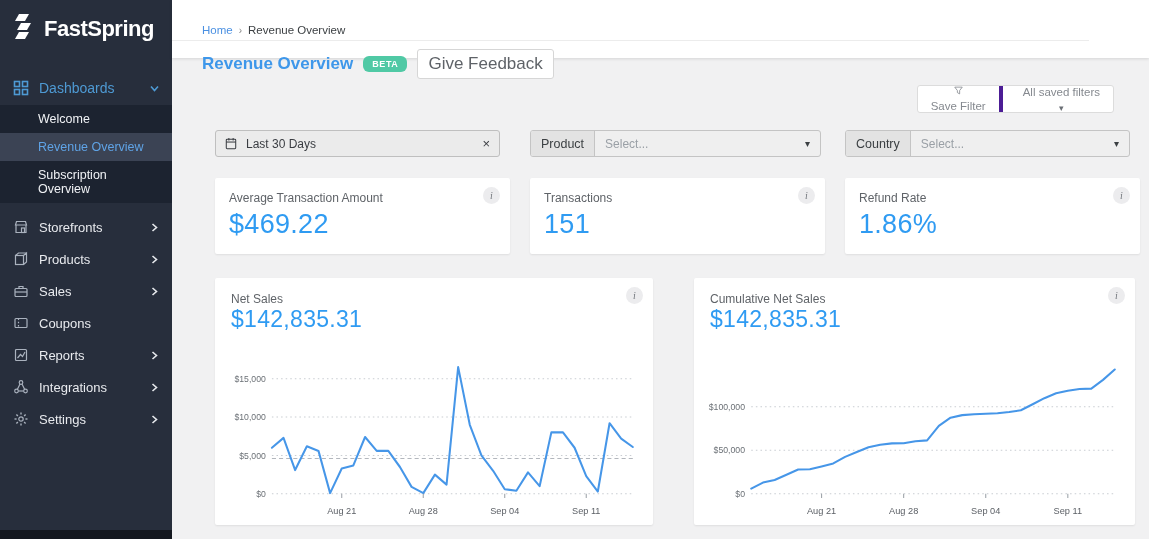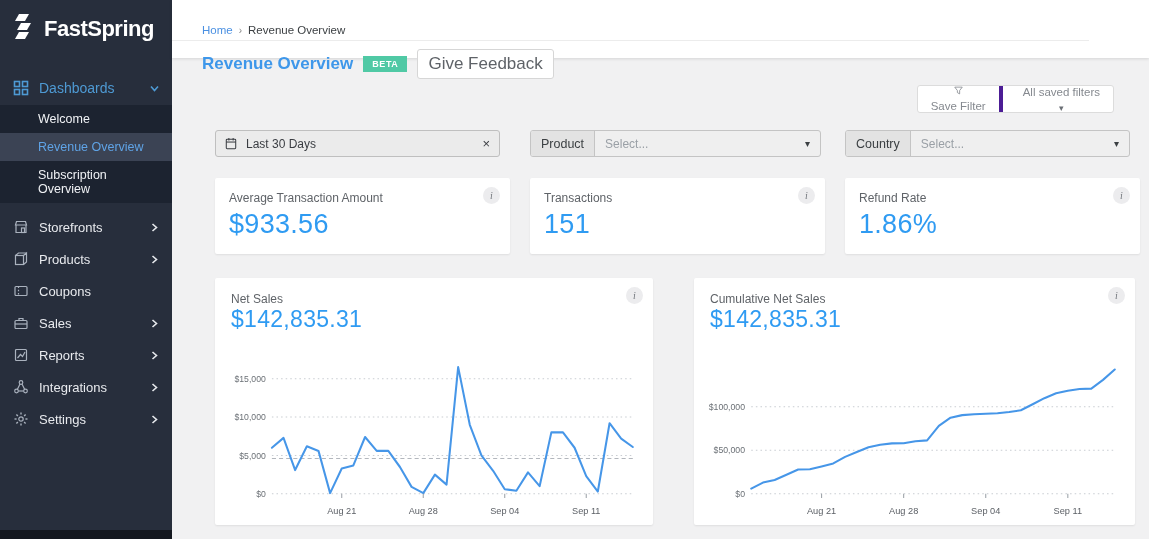--- a/index.html
+++ b/index.html
@@ -29,21 +29,21 @@
   .header { position:absolute; left:172px; top:0; width:977px; height:58px; background:#ffffff;
     box-shadow:0 1px 3px rgba(0,0,0,0.12); z-index:2; }
   .breadcrumb { display:flex; align-items:center; gap:6px; padding:6px 0 4px 30px;
     font-size:11.5px; border-bottom:1px solid #ececec; margin-right:60px;margin-top:18px; }
   .crumb-home { color:#4a90e2; cursor:pointer; }
   .crumb-sep { color:#888; font-size:10px; }
   .crumb-cur { color:#3c4043; }
   .title-row { display:flex; align-items:center; gap:10px; padding:8px 0 0 30px; }
   .page-title { color:#3e97ea; font-size:17px; font-weight:bold; }
   .beta-badge { background:#50c9a5; color:#fff; font-size:9px; font-weight:bold;
-    letter-spacing:0.6px; padding:3px 9px; border-radius:0; }
+    letter-spacing:0.6px; padding:3px 9px; border-radius:6px; }
   .feedback-btn { background:#fff; border:1px solid #d6d6d6; border-radius:3px;
     color:#5f6368; font-size:17px; padding:4px 10px; cursor:pointer; }
 
   
   .content { position:absolute; left:172px; top:58px; width:977px; height:481px; background:#f1f1f2; }
 
   .saved-group { position:absolute; right:35px; top:27px; display:flex; background:#fff;
     border:1px solid #dcdcdc; border-radius:3px; height:28px; align-items:stretch; }
   .saved-btn { display:flex; align-items:center; gap:5px; padding:0 13px; font-size:11.5px;
     color:#85898f; cursor:pointer;flex-direction:column; }
@@ -146,39 +146,39 @@
     </svg>
     <span class="lbl">Products</span>
     <svg class="chev" viewBox="0 0 11 11">
       <polyline points="3.5,2 7.5,5.5 3.5,9" fill="none" stroke="#e8eaee" stroke-width="1.6"></polyline>
     </svg>
   </div>
 
   <div class="nav-item">
     <svg class="icon16" viewBox="0 0 16 16">
       <g fill="none" stroke="#aab2be" stroke-width="1.2">
-        <rect x="2" y="3.5" width="12" height="9" rx="1"></rect>
-        <line x1="5.5" y1="3.5" x2="5.5" y2="12.5" stroke-dasharray="1.6,1.6"></line>
-      </g>
-    </svg>
-    <span class="lbl">Coupons</span>
-  </div>
-
-  <div class="nav-item">
-    <svg class="icon16" viewBox="0 0 16 16">
-      <g fill="none" stroke="#aab2be" stroke-width="1.2">
         <rect x="2" y="5.5" width="12" height="8" rx="1"></rect>
           <path d="M6 5.5 V3.5 H10 V5.5"></path>
           <line x1="2" y1="9" x2="14" y2="9"></line>
       </g>
     </svg>
     <span class="lbl">Sales</span>
     <svg class="chev" viewBox="0 0 11 11">
       <polyline points="3.5,2 7.5,5.5 3.5,9" fill="none" stroke="#e8eaee" stroke-width="1.6"></polyline>
     </svg>
+  </div>
+
+  <div class="nav-item">
+    <svg class="icon16" viewBox="0 0 16 16">
+      <g fill="none" stroke="#aab2be" stroke-width="1.2">
+        <rect x="2" y="3.5" width="12" height="9" rx="1"></rect>
+        <line x1="5.5" y1="3.5" x2="5.5" y2="12.5" stroke-dasharray="1.6,1.6"></line>
+      </g>
+    </svg>
+    <span class="lbl">Coupons</span>
   </div>
 
   <div class="nav-item">
     <svg class="icon16" viewBox="0 0 16 16">
       <g fill="none" stroke="#aab2be" stroke-width="1.2">
         <rect x="2.5" y="2.5" width="11" height="11" rx="1"></rect>
           <polyline points="4.5,11 7.5,7.5 9.5,9.5 12,5"></polyline>
       </g>
     </svg>
     <span class="lbl">Reports</span>
@@ -279,21 +279,21 @@
 
     <div class="select-filter f-country">
       <span class="select-label">Country</span>
       <span class="select-value">Select...</span>
       <span class="select-caret">▾</span>
     </div>
   </div>
 
   <div class="metric-card m0">
     <div class="metric-label">Average Transaction Amount</div>
-    <div class="metric-value">$933.56</div>
+    <div class="metric-value">$469.22</div>
     <div class="info-i">i</div>
   </div>
   <div class="metric-card m1">
     <div class="metric-label">Transactions</div>
     <div class="metric-value">151</div>
     <div class="info-i">i</div>
   </div>
   <div class="metric-card m2">
     <div class="metric-label">Refund Rate</div>
     <div class="metric-value">1.86%</div>

